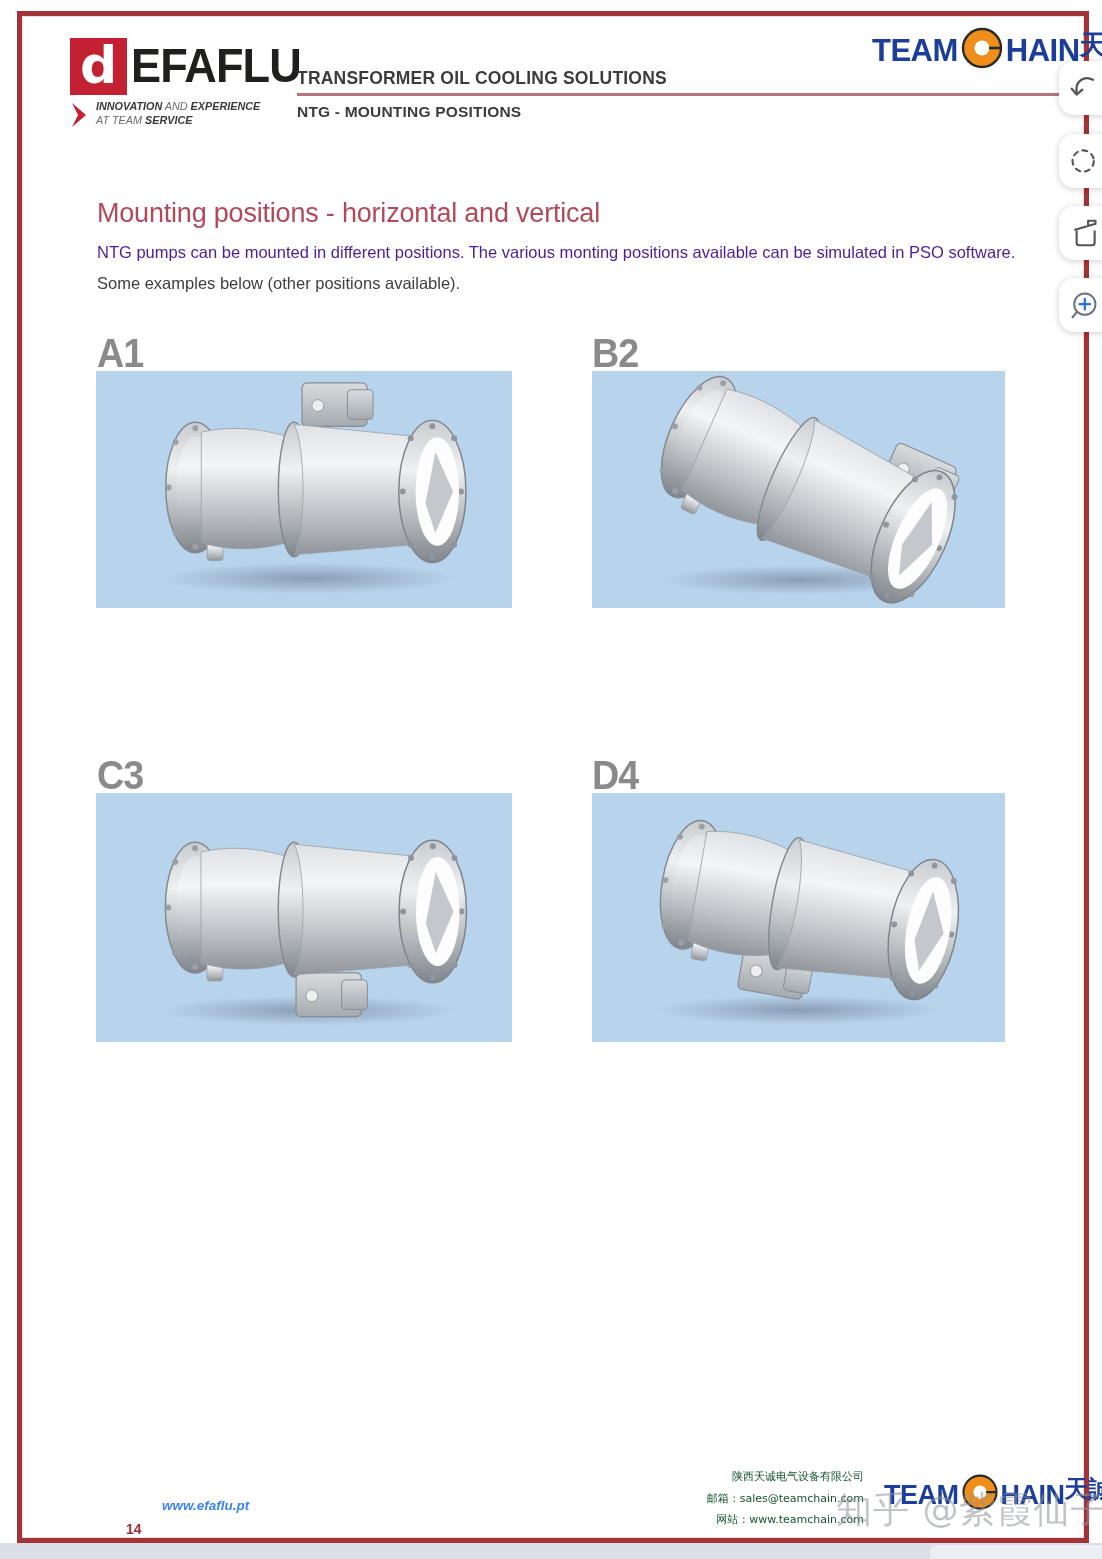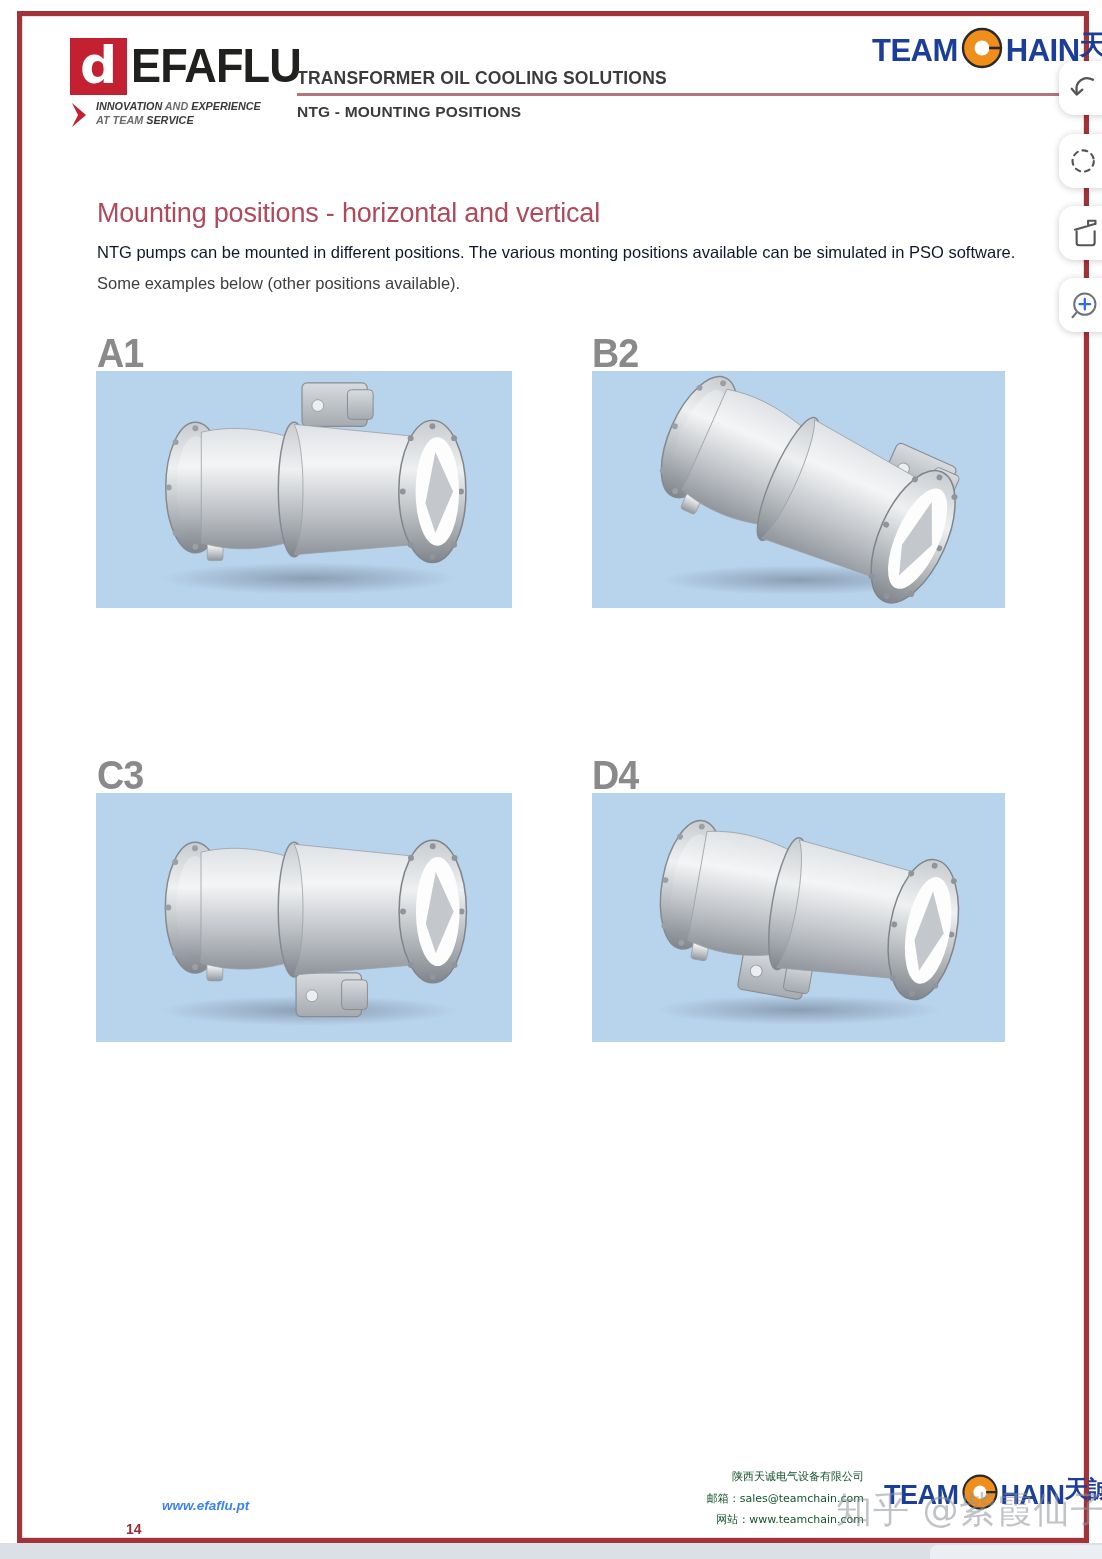--- a/index.html
+++ b/index.html
@@ -21,21 +21,21 @@
   .efl-mark{left:70px;top:38px;width:57px;height:57px;background:#c32131;
     display:flex;align-items:center;justify-content:center;}
   .efl-d{color:#ffffff;font-weight:bold;font-size:52px;line-height:50px;
     font-family:"DejaVu Sans",sans-serif;transform:translateY(-2px);}
   .efl-name{left:131px;top:36px;font-size:49px;font-weight:bold;color:#20201e;
     letter-spacing:-1px;transform:scaleX(.92);transform-origin:left top;line-height:58px;}
   .efl-chev{left:70px;top:102px;}
   .efl-tag{left:96px;top:100px;color:#3a3a3a;font-size:10.8px;line-height:13.5px;
     font-style:italic;white-space:nowrap;}
   .efl-tag b{font-weight:bold;}
-  .efl-tag .lite{color:#6b6b6b;font-weight:bold;}
+  .efl-tag .lite{color:#6b6b6b;font-weight:normal;}
 
   
   .doc-title{left:297px;top:68px;font-size:17.5px;font-weight:bold;color:#3b3b3b;letter-spacing:.2px;}
   .doc-rule{left:297px;top:93px;width:787px;height:2.5px;background:#b5737d;}
   .doc-subtitle{left:297px;top:103px;font-size:15.5px;font-weight:bold;color:#3b3b3b;letter-spacing:.2px;}
 
   
   .tc{display:flex;flex-direction:row;}
   .tc-row{display:flex;align-items:center;justify-content:center;}
   .tc-word{font-weight:800;color:#1c3e9b;font-family:"Liberation Sans",sans-serif;letter-spacing:-.5px;}
@@ -49,21 +49,21 @@
   .tc-foot .tc-cn{font-size:24px;margin-top:0;}
 
   
   .fab{left:1059px;width:58px;height:54px;background:#ffffff;border-radius:15px;
     box-shadow:0 1px 7px rgba(0,0,0,.20);display:flex;align-items:center;padding-left:7px;
     box-sizing:border-box;cursor:pointer;}
   .fab svg{display:block;}
 
   
   .sec-heading{left:97px;top:198px;font-size:27px;font-weight:400;color:#b2495a;letter-spacing:-.2px;}
-  .sec-p1{left:97px;top:243px;font-size:16.5px;color:#0f172a;}
+  .sec-p1{left:97px;top:243px;font-size:16.5px;color:#4c1d95;}
   .sec-p2{left:97px;top:274px;font-size:16.5px;color:#3e3e3e;}
 
   
   .panel-label{font-size:41px;font-weight:bold;color:#8a8a8a;line-height:1;letter-spacing:-1px;
     transform:scaleX(.92);transform-origin:left top;}
   .panel{background:#b8d3ec;overflow:hidden;}
   .lbl-a1{left:97px;top:333px;} .lbl-b2{left:592px;top:333px;}
   .lbl-c3{left:97px;top:755px;} .lbl-d4{left:592px;top:755px;}
   .pn-a1{left:96px;top:371px;width:416px;height:237px;}
   .pn-b2{left:592px;top:371px;width:413px;height:237px;}

